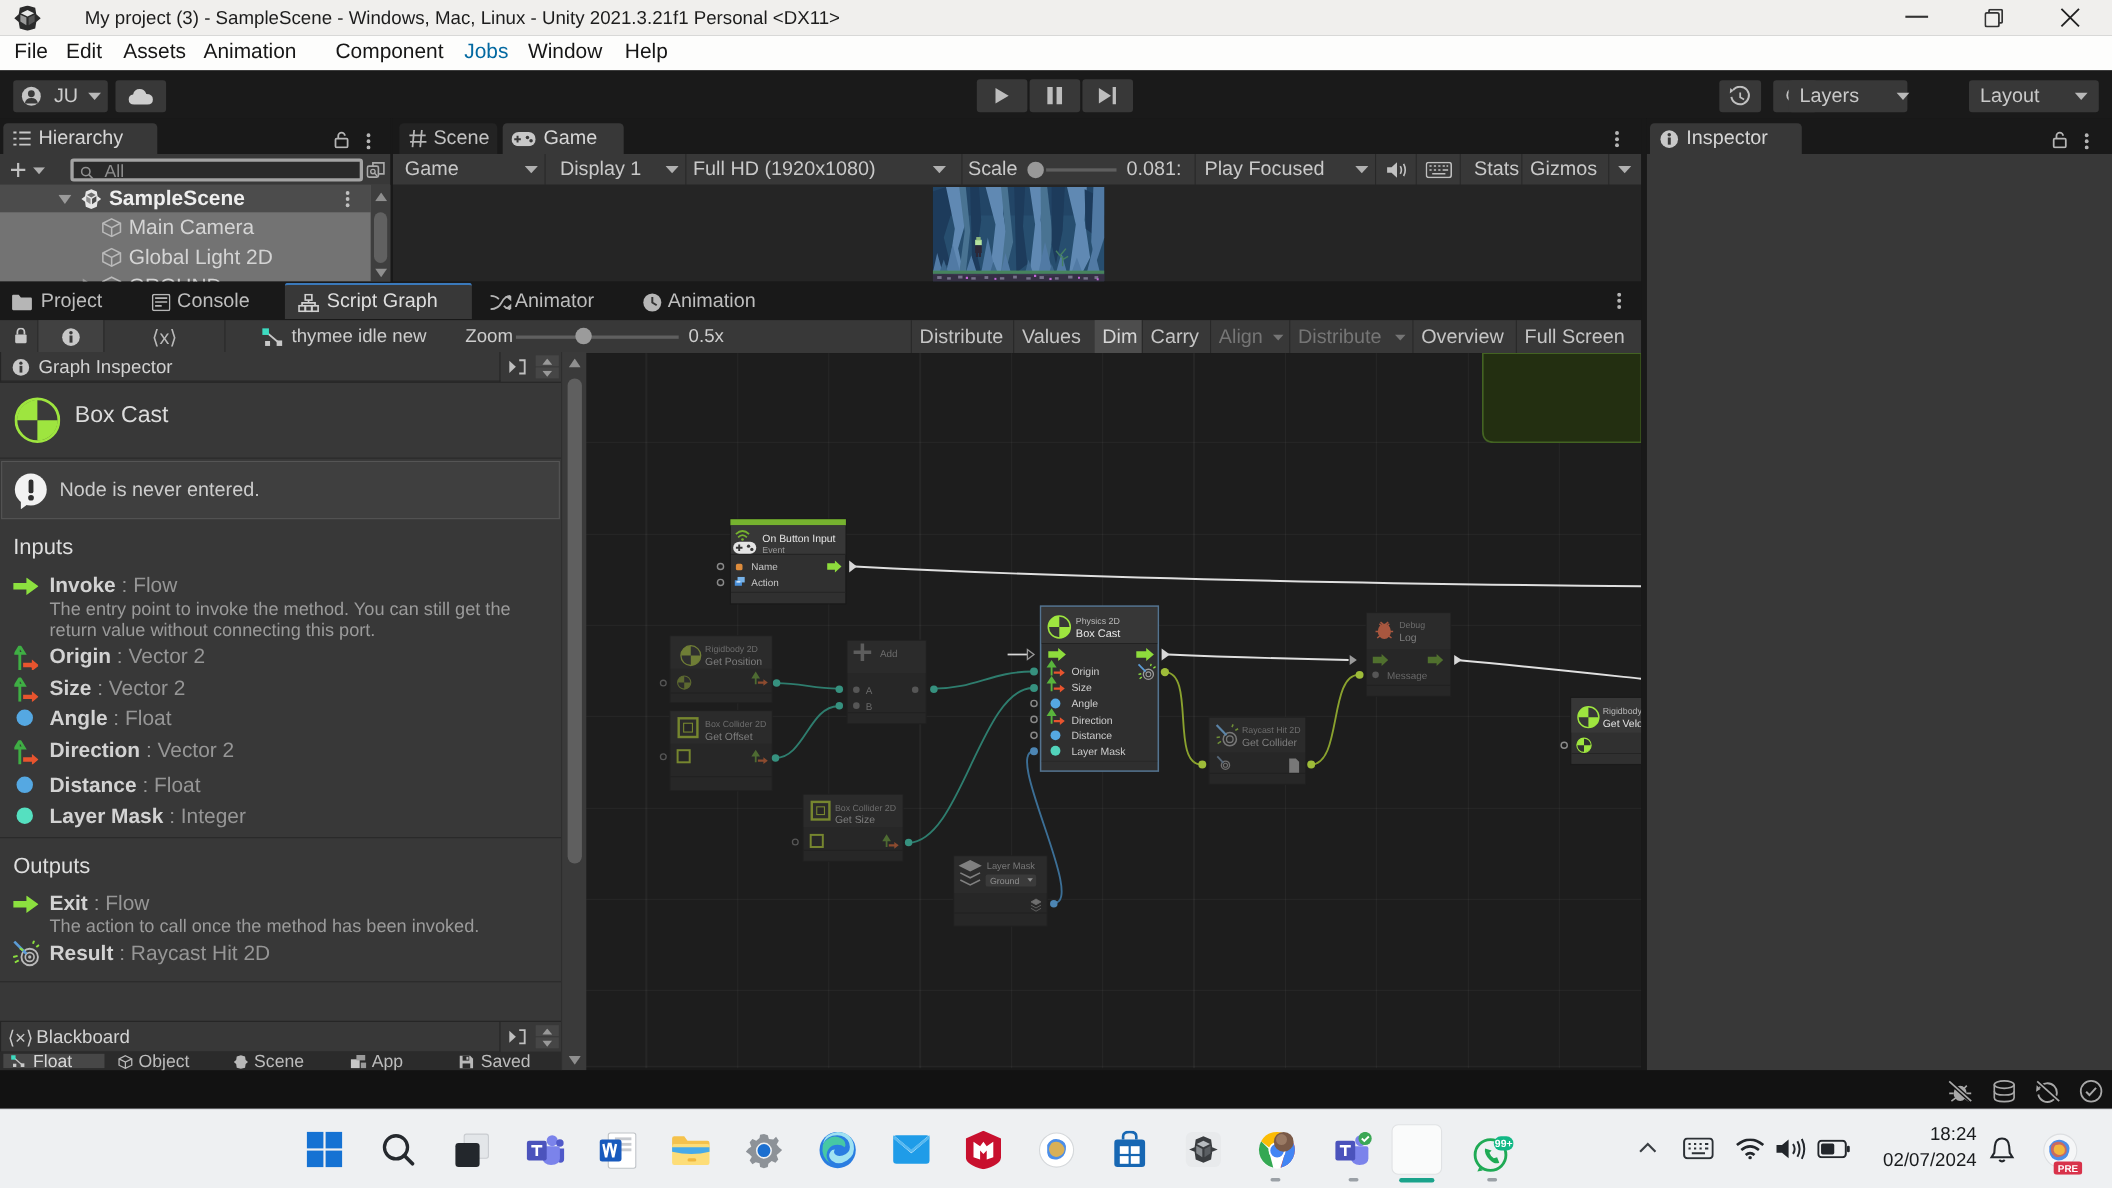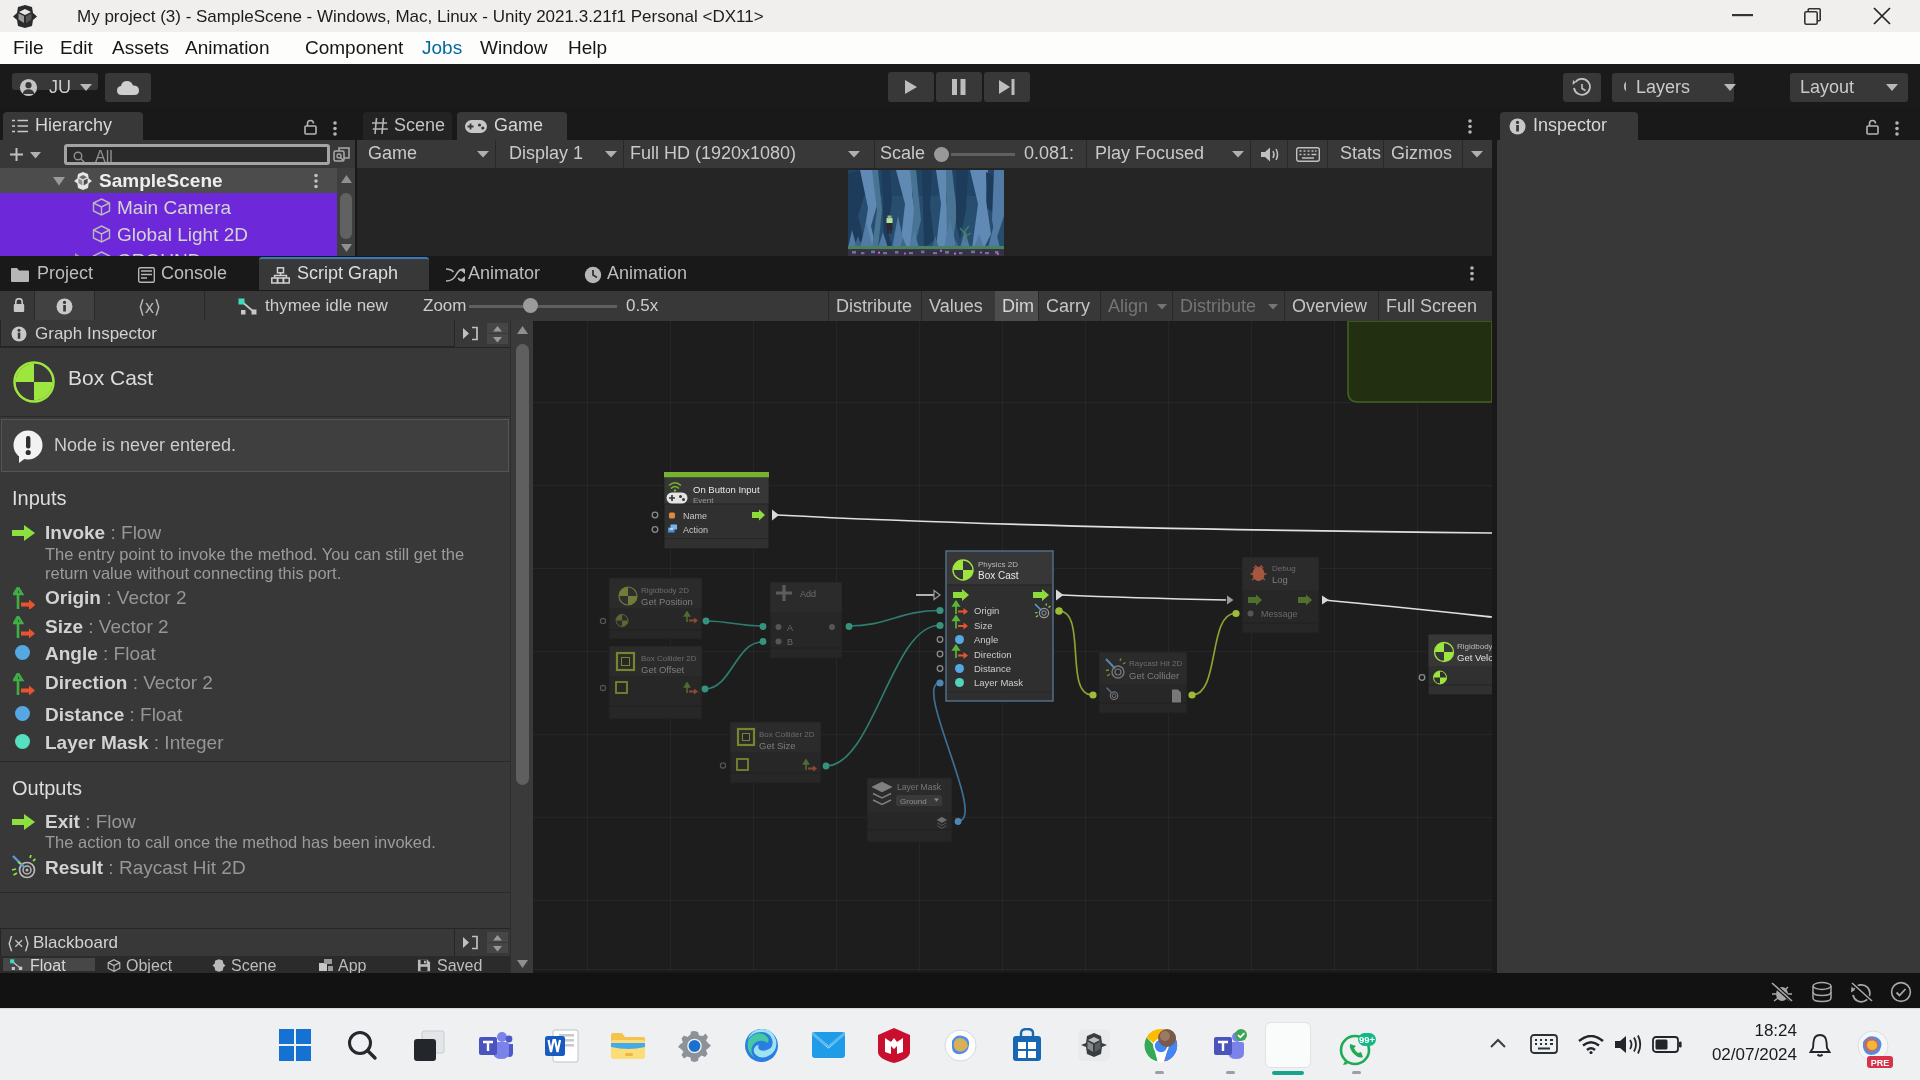--- a/index.html
+++ b/index.html
@@ -36,21 +36,21 @@
   <div class="txt" style="left:60px;top:5px;font-size:19px;color:#161616">Edit</div>
   <div class="txt" style="left:112px;top:5px;font-size:19px;color:#161616">Assets</div>
   <div class="txt" style="left:185px;top:5px;font-size:19px;color:#161616">Animation</div>
   <div class="txt" style="left:305px;top:5px;font-size:19px;color:#161616">Component</div>
   <div class="txt" style="left:422px;top:5px;font-size:19px;color:#0369a1">Jobs</div>
   <div class="txt" style="left:480px;top:5px;font-size:19px;color:#161616">Window</div>
   <div class="txt" style="left:568px;top:5px;font-size:19px;color:#161616">Help</div>
 </div>
 
 <div class="ab" style="left:0;top:64px;width:1920px;height:44px;background:#1a1a1a">
-  <div class="tb-btn" style="left:12px;top:9px;width:86px;height:17px">
+  <div class="tb-btn" style="left:12px;top:9px;width:86px;height:29px">
     <svg class="ab" style="left:7px;top:5px" width="19" height="19" viewBox="0 0 19 19">
         <circle cx="9.5" cy="9.5" r="8.6" fill="#c4c4c4"></circle>
         <circle cx="9.5" cy="7.2" r="3.1" fill="#383838"></circle>
         <path d="M3.5 16 Q4.5 11.2 9.5 11.2 Q14.5 11.2 15.5 16 Z" fill="#383838"></path>
       </svg>
     <div class="txt" style="left:37px;top:4px;font-size:18px;color:#cccccc">JU</div>
     <svg class="ab" style="left:68px;top:11px" width="12" height="8" viewBox="0 0 12 8">
         <path d="M0 0 L12 0 L6 7 Z" fill="#b8b8b8"></path>
       </svg>
   </div>
@@ -137,21 +137,21 @@
       <div class="txt" style="left:28px;top:1px;font-size:16px;color:#8f8f8f">All</div>
     </div>
     <svg class="ab" style="left:333px;top:7px" width="17" height="15" viewBox="0 0 17 15">
         <rect x="1" y="4" width="10" height="10" rx="1.5" fill="none" stroke="#aaaaaa" stroke-width="1.5"></rect>
         <path d="M6 4 L6 1 L16 1 L16 11 L11 11" fill="none" stroke="#aaaaaa" stroke-width="1.5"></path>
         <circle cx="6" cy="9" r="2" fill="none" stroke="#aaaaaa" stroke-width="1.3"></circle>
         <path d="M7.5 10.5 L10 13" stroke="#aaaaaa" stroke-width="1.4"></path>
       </svg>
   </div>
 
-  <div class="ab" style="left:0;top:60px;width:355px;height:88px;background:#6d28d9">
+  <div class="ab" style="left:0;top:60px;width:355px;height:88px;background:#737373">
     <div class="ab" style="left:0;top:0;width:337px;height:25px;background:#4c4c4c"></div>
     <svg class="ab" style="left:53px;top:9px" width="12" height="9" viewBox="0 0 12 9">
         <path d="M0 0 L12 0 L6 8.5 Z" fill="#9a9a9a"></path>
       </svg>
     <svg class="ab" style="left:73px;top:3px" width="20" height="20" viewBox="0 0 20 20">
         <path d="M10 1 L15 3 L15.7 7.5 L19 10 L15.7 12.5 L15 17 L10 19 L5 17 L4.3 12.5 L1 10 L4.3 7.5 L5 3 Z" fill="#e6e6e6"></path>
         <path d="M10 4 L14 6.3 L10 8.6 L6 6.3 Z" fill="#6b6b6b"></path>
         <path d="M9.3 9.6 L9.3 14.6 L5.4 12 L5.4 7.4 Z" fill="#8d8d8d"></path>
         <path d="M10.7 9.6 L10.7 14.6 L14.6 12 L14.6 7.4 Z" fill="#4a4a4a"></path>
       </svg>

